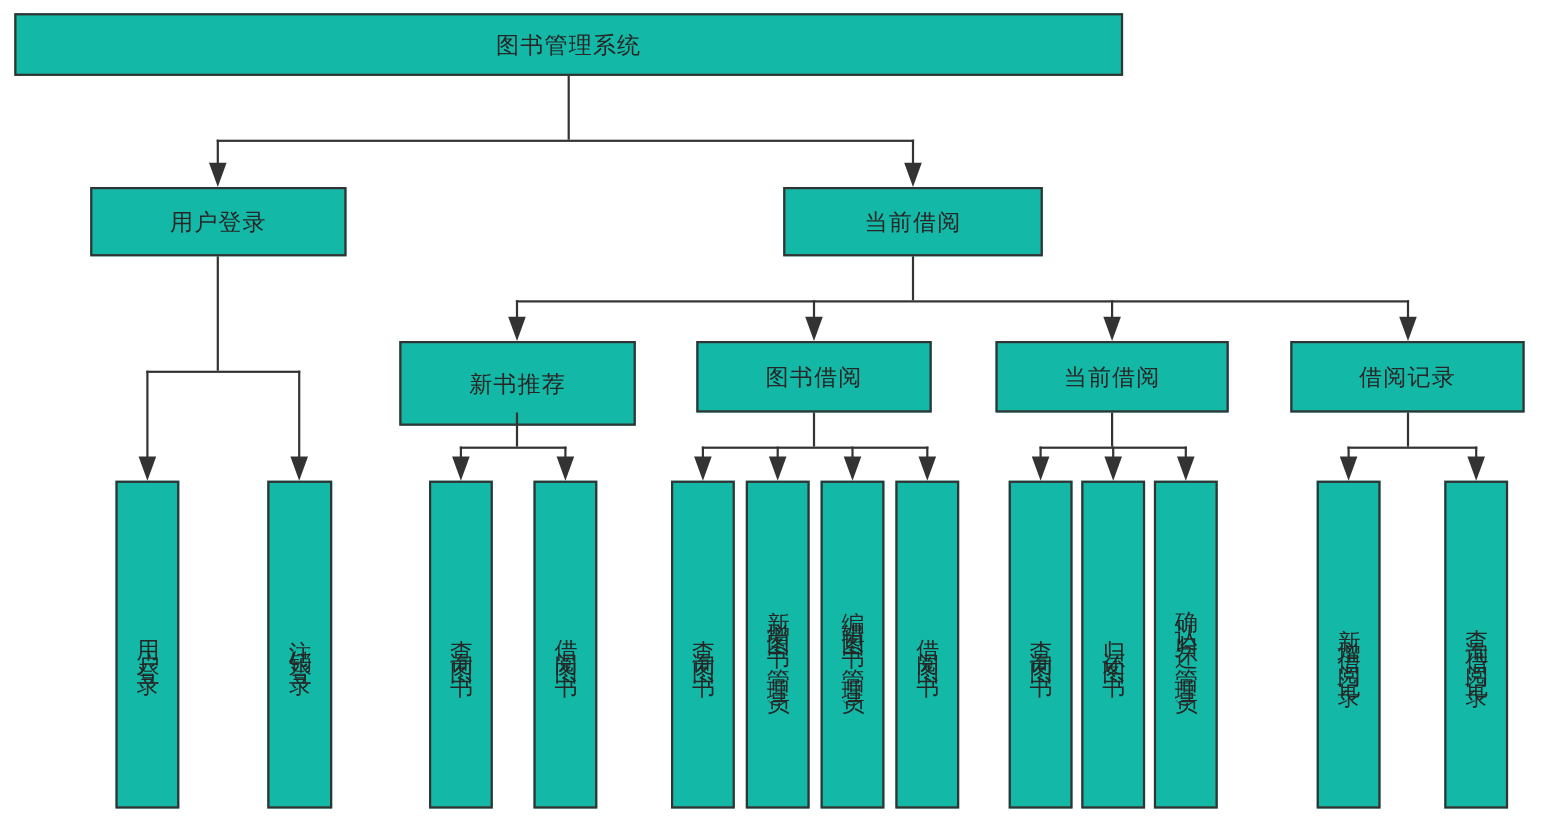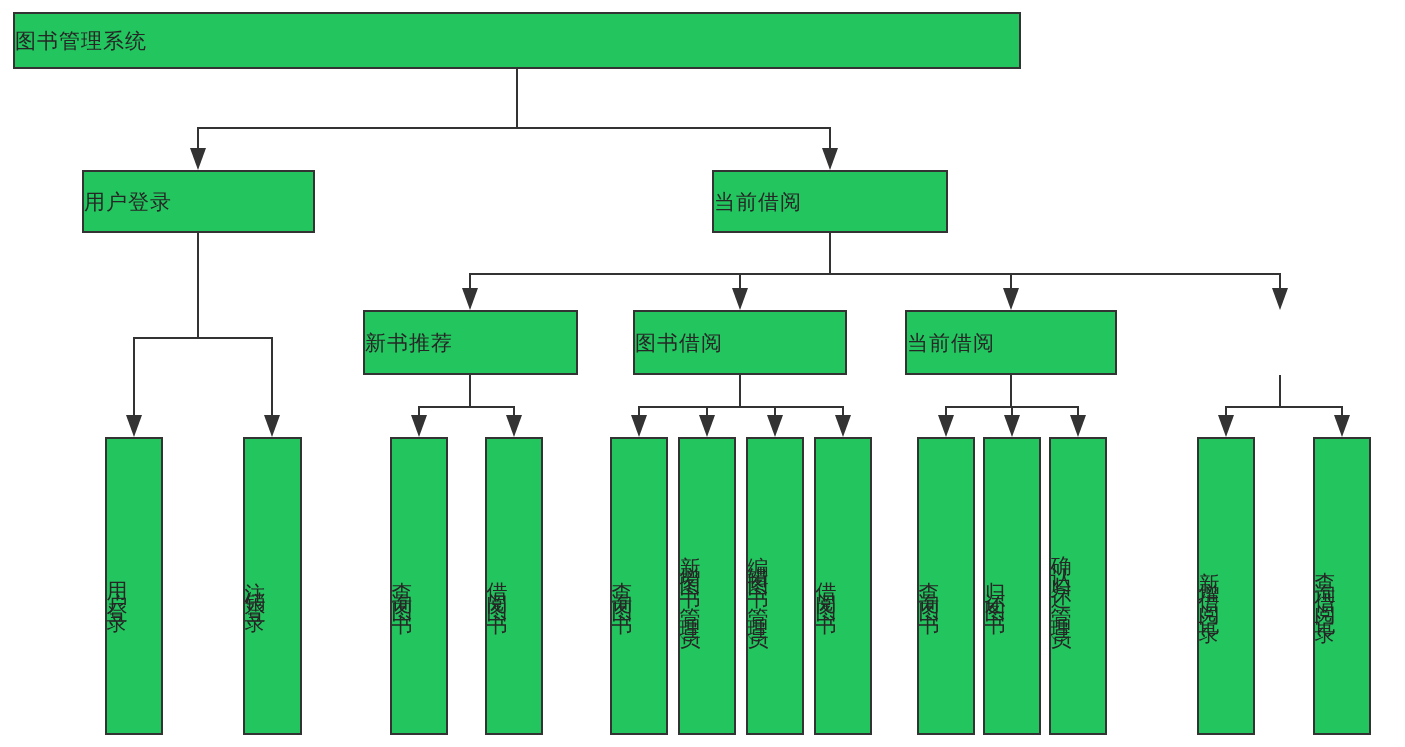--- a/index.html
+++ b/index.html
@@ -12,25 +12,25 @@
     width: 1405px;
     height: 747px;
     background: #ffffff;
     font-family: "Liberation Sans", sans-serif;
     color: #262626;
     overflow: hidden;
   }
   .box {
     position: absolute;
     box-sizing: border-box;
-    background: #22c55e;
+    background: #14b8a6;
     border: 2px solid #333333;
     display: flex;
     align-items: center;
-    justify-content: flex-start;
+    justify-content: center;
   }
   .box-h .label {
     font-size: 21px;
     letter-spacing: 1px;
     white-space: nowrap;
   }
   .box-v .label {
     writing-mode: vertical-rl;
     text-orientation: mixed;
     font-size: 21px;
@@ -102,28 +102,31 @@
   <div class="hline" style="left:469px; top:273px; width:812px;"></div>
   <div class="vline" style="left:469px; top:273px; height:16px;"></div>
   <div class="arrow" style="left:462px; top:288px;"></div>
   <div class="vline" style="left:739px; top:273px; height:16px;"></div>
   <div class="arrow" style="left:732px; top:288px;"></div>
   <div class="vline" style="left:1010px; top:273px; height:16px;"></div>
   <div class="arrow" style="left:1003px; top:288px;"></div>
   <div class="vline" style="left:1279px; top:273px; height:16px;"></div>
   <div class="arrow" style="left:1272px; top:288px;"></div>
 
-  <div class="box box-h" style="left:363px; top:310px; width:215px; height:65px;font-family:Liberation Mono, monospace;">
+  <div class="box box-h" style="left:363px; top:310px; width:215px; height:77px;font-family:Liberation Mono, monospace;">
     <span class="label">新书推荐</span>
   </div>
   <div class="box box-h" style="left:905px; top:310px; width:212px; height:65px;">
     <span class="label">当前借阅</span>
   </div>
   <div class="box box-h" style="left:633px; top:310px; width:214px; height:65px;">
     <span class="label">图书借阅</span>
+  </div>
+  <div class="box box-h" style="left:1173px; top:310px; width:213px; height:65px;">
+    <span class="label">借阅记录</span>
   </div>
 
   <div class="vline" style="left:469px; top:375px; height:31px;"></div>
   <div class="hline" style="left:418px; top:406px; width:97px;"></div>
   <div class="vline" style="left:418px; top:406px; height:10px;"></div>
   <div class="arrow" style="left:411px; top:415px;"></div>
   <div class="vline" style="left:513px; top:406px; height:10px;"></div>
   <div class="arrow" style="left:506px; top:415px;"></div>
 
   <div class="vline" style="left:739px; top:375px; height:31px;"></div>

